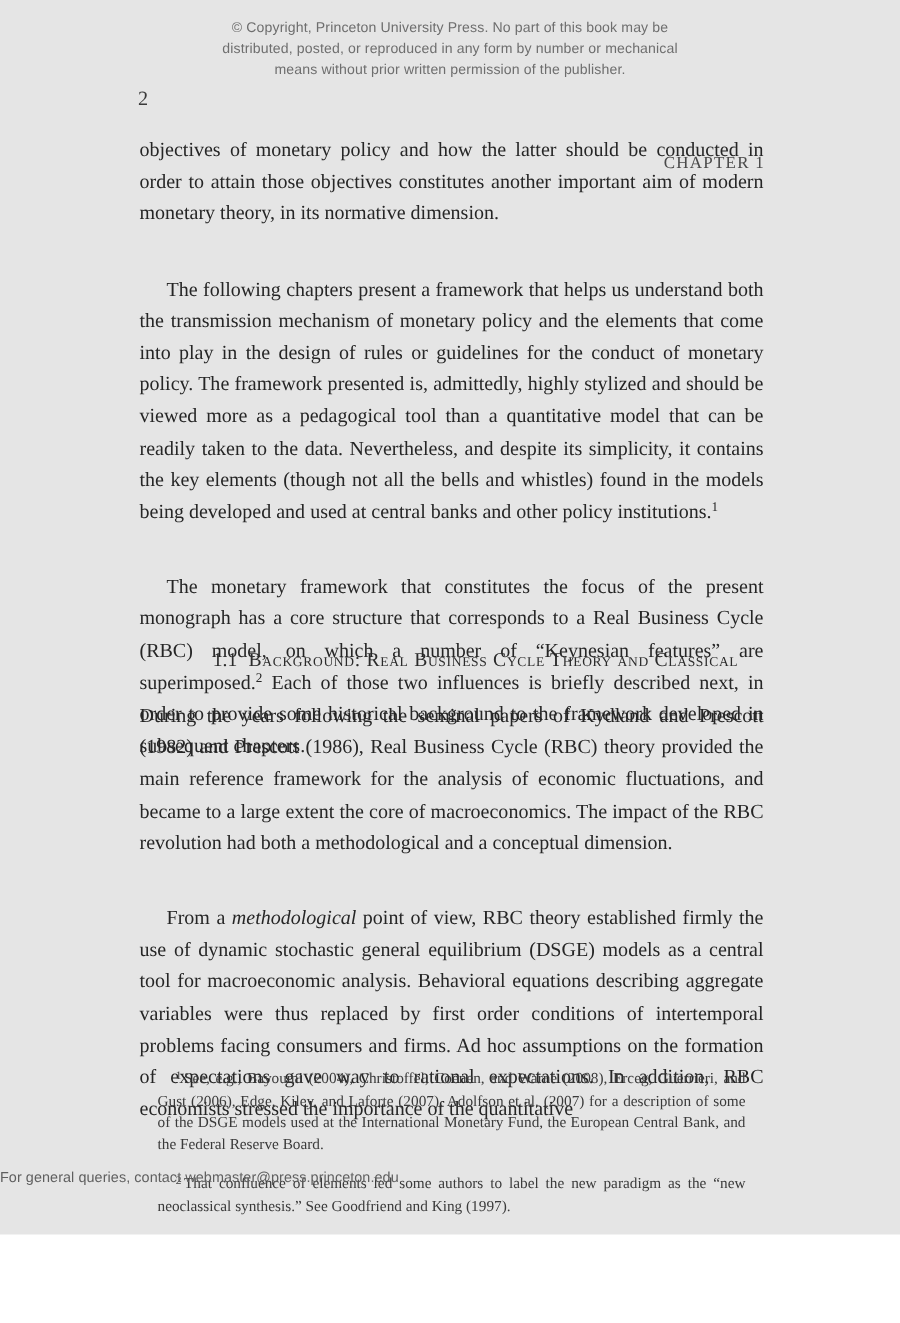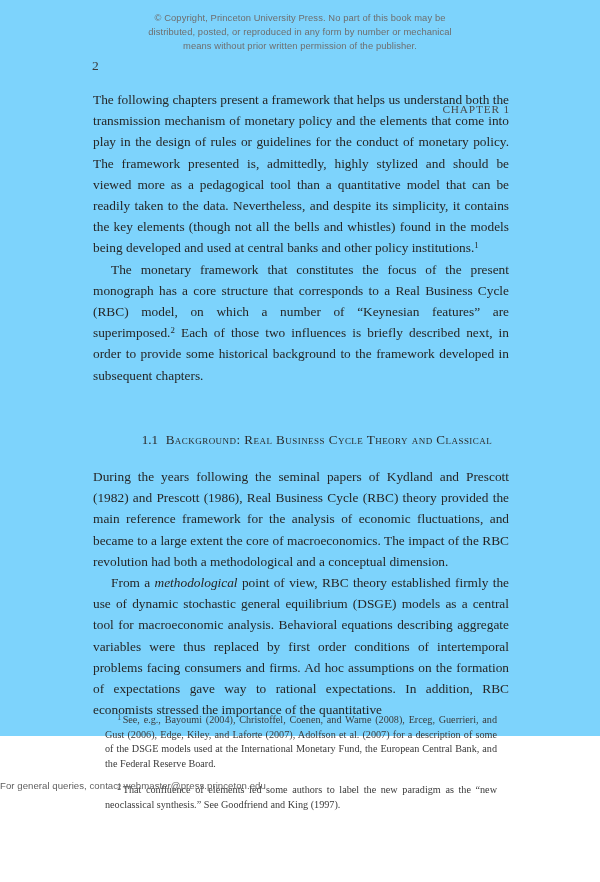--- a/index.html
+++ b/index.html
@@ -13,22 +13,22 @@
     position: relative;
     font-family: "Liberation Serif", "DejaVu Serif", serif;
     color: #2b2b2b;
     overflow: hidden;
   }
 
   .page {
     position: absolute;
     inset: 0;
     width: 600px;
-    height: 736px;
-    background: #7dd3fc;
+    height: 823px;
+    background: #e5e5e5;
   }
 
   
   .copyright {
     position: absolute;
     top: 11px;
     left: 95px;
     width: 410px;
     text-align: center;
     font-family: "Liberation Sans", "DejaVu Sans", sans-serif;
@@ -77,21 +77,21 @@
 
   p.body {
     margin: 0;
     font-size: 13.35px;
     line-height: 21.2px;
     text-align: justify;
     text-justify: inter-word;
     color: #262626;
     hyphens: none;
   }
-  p.body + p.body { text-indent: 1.35em; }
+  p.body + p.body { text-indent: 1.35em; margin-top: 29px; }
   p.body.noindent { text-indent: 0; }
 
   sup.fn {
     font-size: 0.66em;
     vertical-align: 0.48em;
     line-height: 0;
   }
 
   i, em { font-style: italic; }
 
@@ -171,20 +171,21 @@
     <div>distributed, posted, or reproduced in any form by number or mechanical</div>
     <div>means without prior written permission of the publisher.</div>
   </div>
 
   <div class="runhead">
     <span class="folio">2</span>
     <span class="chaptitle">Chapter 1</span>
   </div>
 
   <div class="textblock">
+    <p class="body noindent">objectives of monetary policy and how the latter should be conducted in order to attain those objectives constitutes another important aim of modern monetary theory, in its normative dimension.</p>
     <p class="body"><span>The following chapters present a framework that helps us understand both the transmission mechanism of monetary policy and the elements that come into play in the design of rules or guidelines for the conduct of monetary policy. The framework presented is, admittedly, highly stylized and should be viewed more as a pedagogical tool than a quantitative model that can be readily taken to the data. Nevertheless, and despite its simplicity, it contains the key elements (though not all the bells and whistles) found in the models being developed and used at central banks and other policy institutions.</span><sup class="fn">1</sup></p>
     <p class="body"><span>The monetary framework that constitutes the focus of the present monograph has a core structure that corresponds to a Real Business Cycle (RBC) model, on which a number of “Keynesian features” are superimposed.</span><sup class="fn">2</sup><span> Each of those two influences is briefly described next, in order to provide some historical background to the framework developed in subsequent chapters.</span></p>
   </div>
 
   <h2 class="section-head">
     <span class="headline1"><span class="num">1.1</span>&nbsp;&nbsp;<span>Background: Real Business Cycle Theory and Classical</span></span>
   </h2>
 
   <div class="textblock2">
     <p class="body noindent">During the years following the seminal papers of Kydland and Prescott (1982) and Prescott (1986), Real Business Cycle (RBC) theory provided the main reference framework for the analysis of economic fluctuations, and became to a large extent the core of macroeconomics. The impact of the RBC revolution had both a methodological and a conceptual dimension.</p>

